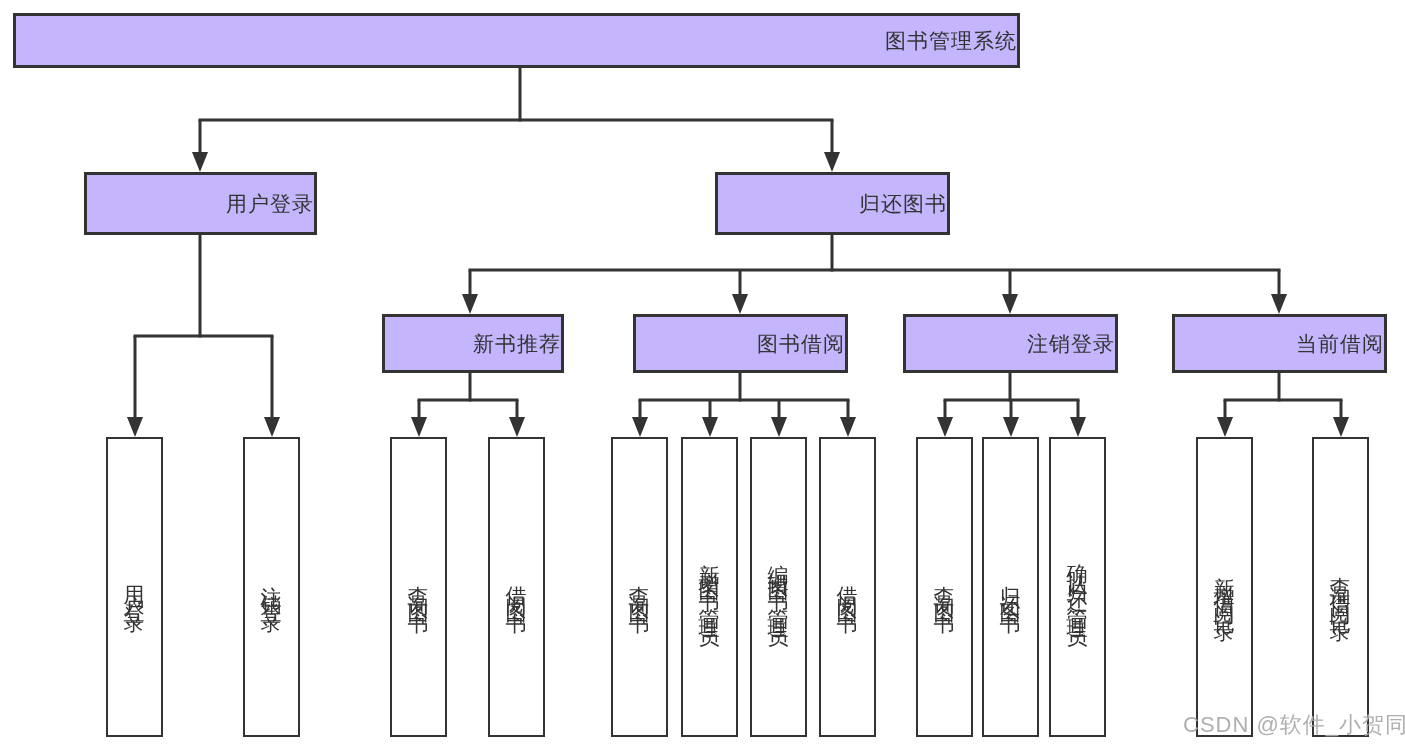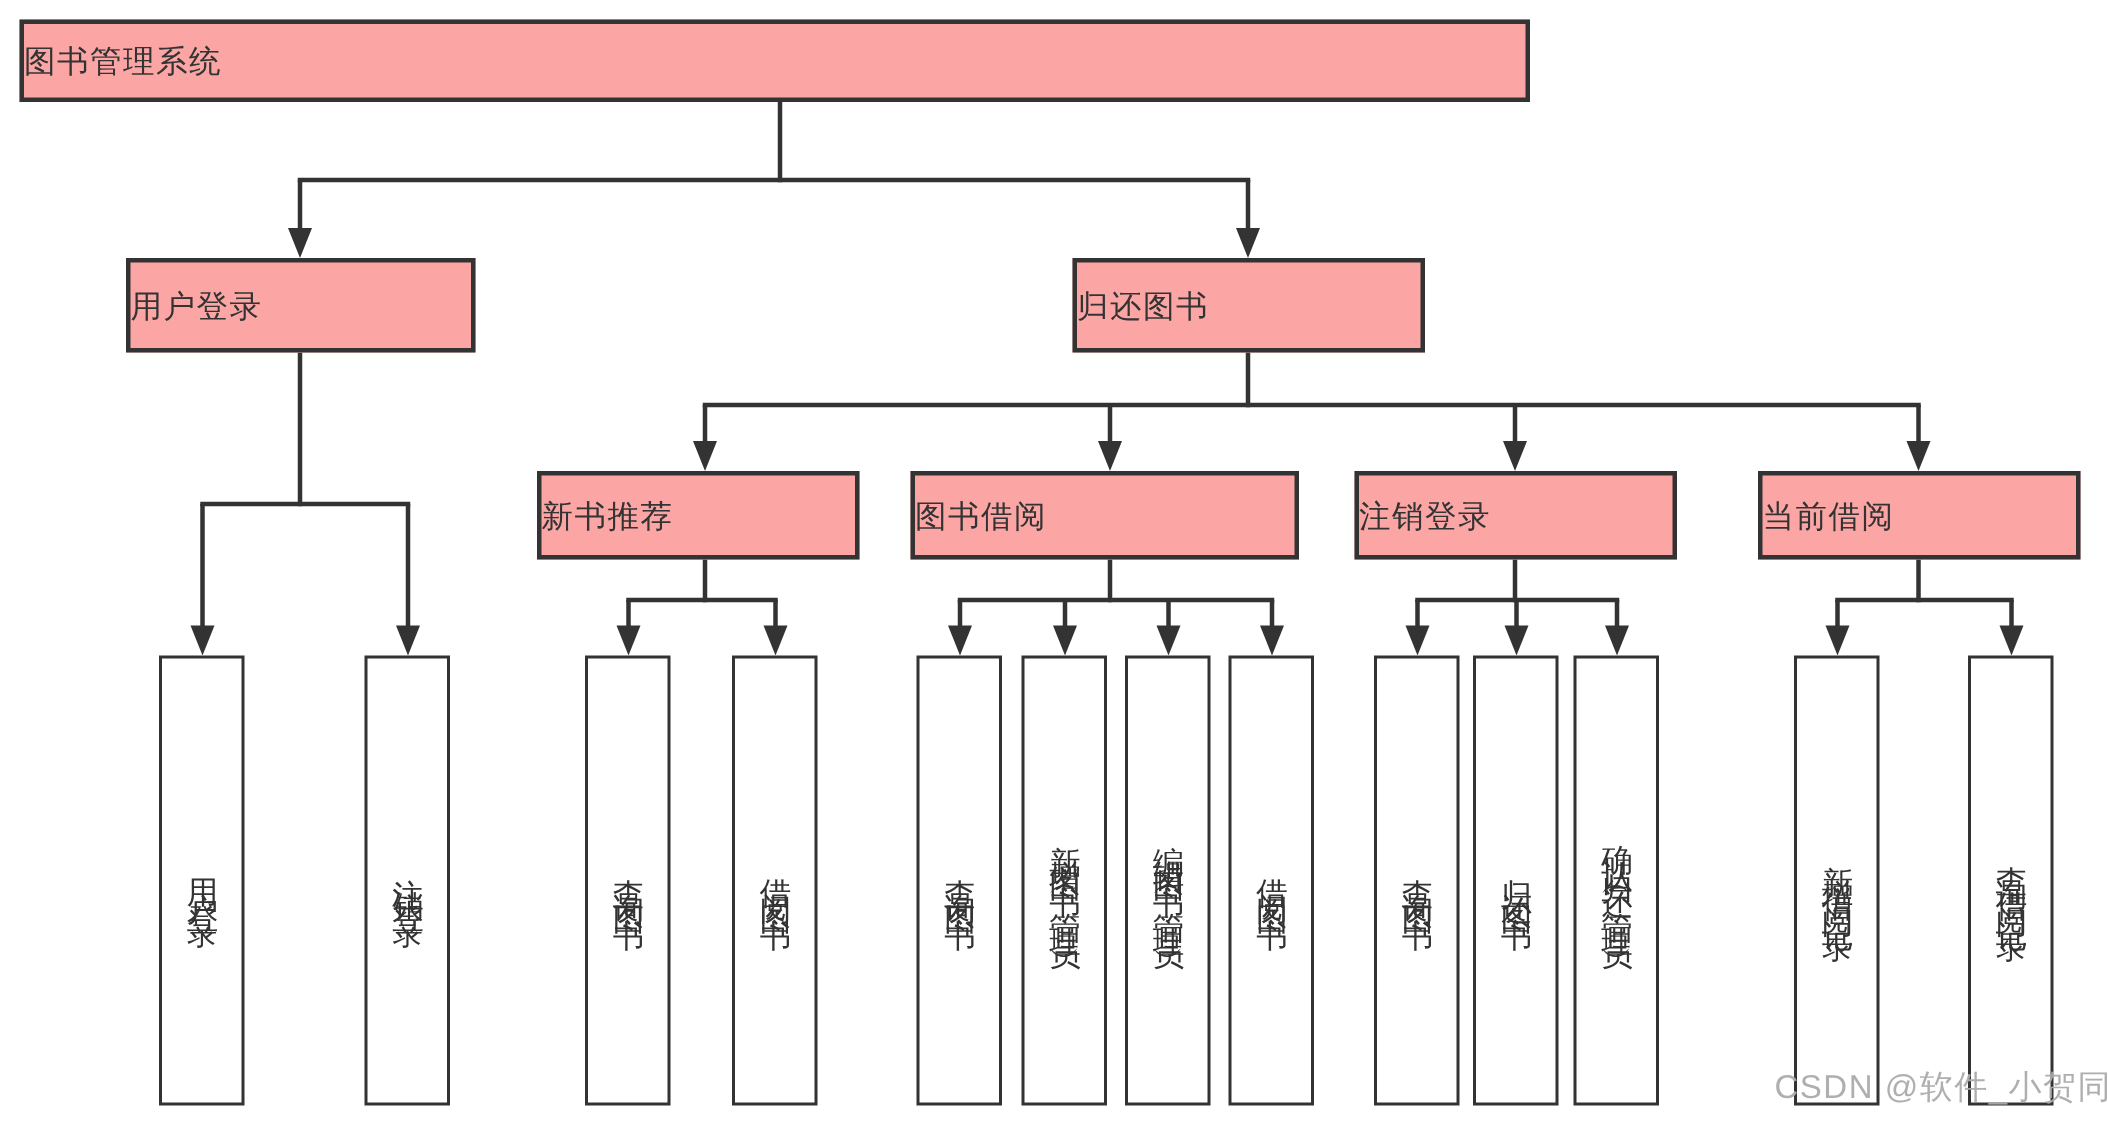--- a/index.html
+++ b/index.html
@@ -2,22 +2,22 @@
 <html><head>
 <meta charset="utf-8">
 <style>
   html,body{margin:0;padding:0;background:#ffffff;}
   #canvas{
     position:relative;width:1405px;height:747px;background:#ffffff;
     font-family:"Liberation Sans",sans-serif;overflow:hidden;
   }
   #connectors{position:absolute;left:0;top:0;}
   .hbox{
-    position:absolute;box-sizing:border-box;border:3px solid #333333;background:#fca5a5;
-    display:flex;align-items:center;justify-content:flex-start;
+    position:absolute;box-sizing:border-box;border:3px solid #333333;background:#c4b5fd;
+    display:flex;align-items:center;justify-content:flex-end;
     font-size:21px;color:#333333;letter-spacing:1px;white-space:nowrap;z-index:2;
   }
   .vbox{
     position:absolute;top:437px;width:57px;height:300px;box-sizing:border-box;
     border:2px solid #333333;background:#ffffff;
     display:flex;align-items:center;justify-content:center;z-index:2;
   }
   .vtext{
     writing-mode:vertical-rl;text-orientation:mixed;
     font-size:21px;letter-spacing:9px;line-height:1;color:#333333;white-space:nowrap;
@@ -105,24 +105,24 @@
     <span>图书管理系统</span>
   </div>
 
   <div class="hbox" style="left:84px;top:172px;width:233px;height:63px">
     <span>用户登录</span>
   </div>
   <div class="hbox" style="left:715px;top:172px;width:235px;height:63px">
     <span>归还图书</span>
   </div>
 
-  <div class="hbox" style="left:358px;top:314px;width:215px;height:59px">
+  <div class="hbox" style="left:382px;top:314px;width:182px;height:59px">
     <span>新书推荐</span>
   </div>
-  <div class="hbox" style="left:607px;top:314px;width:259px;height:59px">
+  <div class="hbox" style="left:633px;top:314px;width:215px;height:59px">
     <span>图书借阅</span>
   </div>
   <div class="hbox" style="left:903px;top:314px;width:215px;height:59px">
     <span>注销登录</span>
   </div>
   <div class="hbox" style="left:1172px;top:314px;width:215px;height:59px">
     <span>当前借阅</span>
   </div>
 
   <div class="vbox" style="left:106px">

